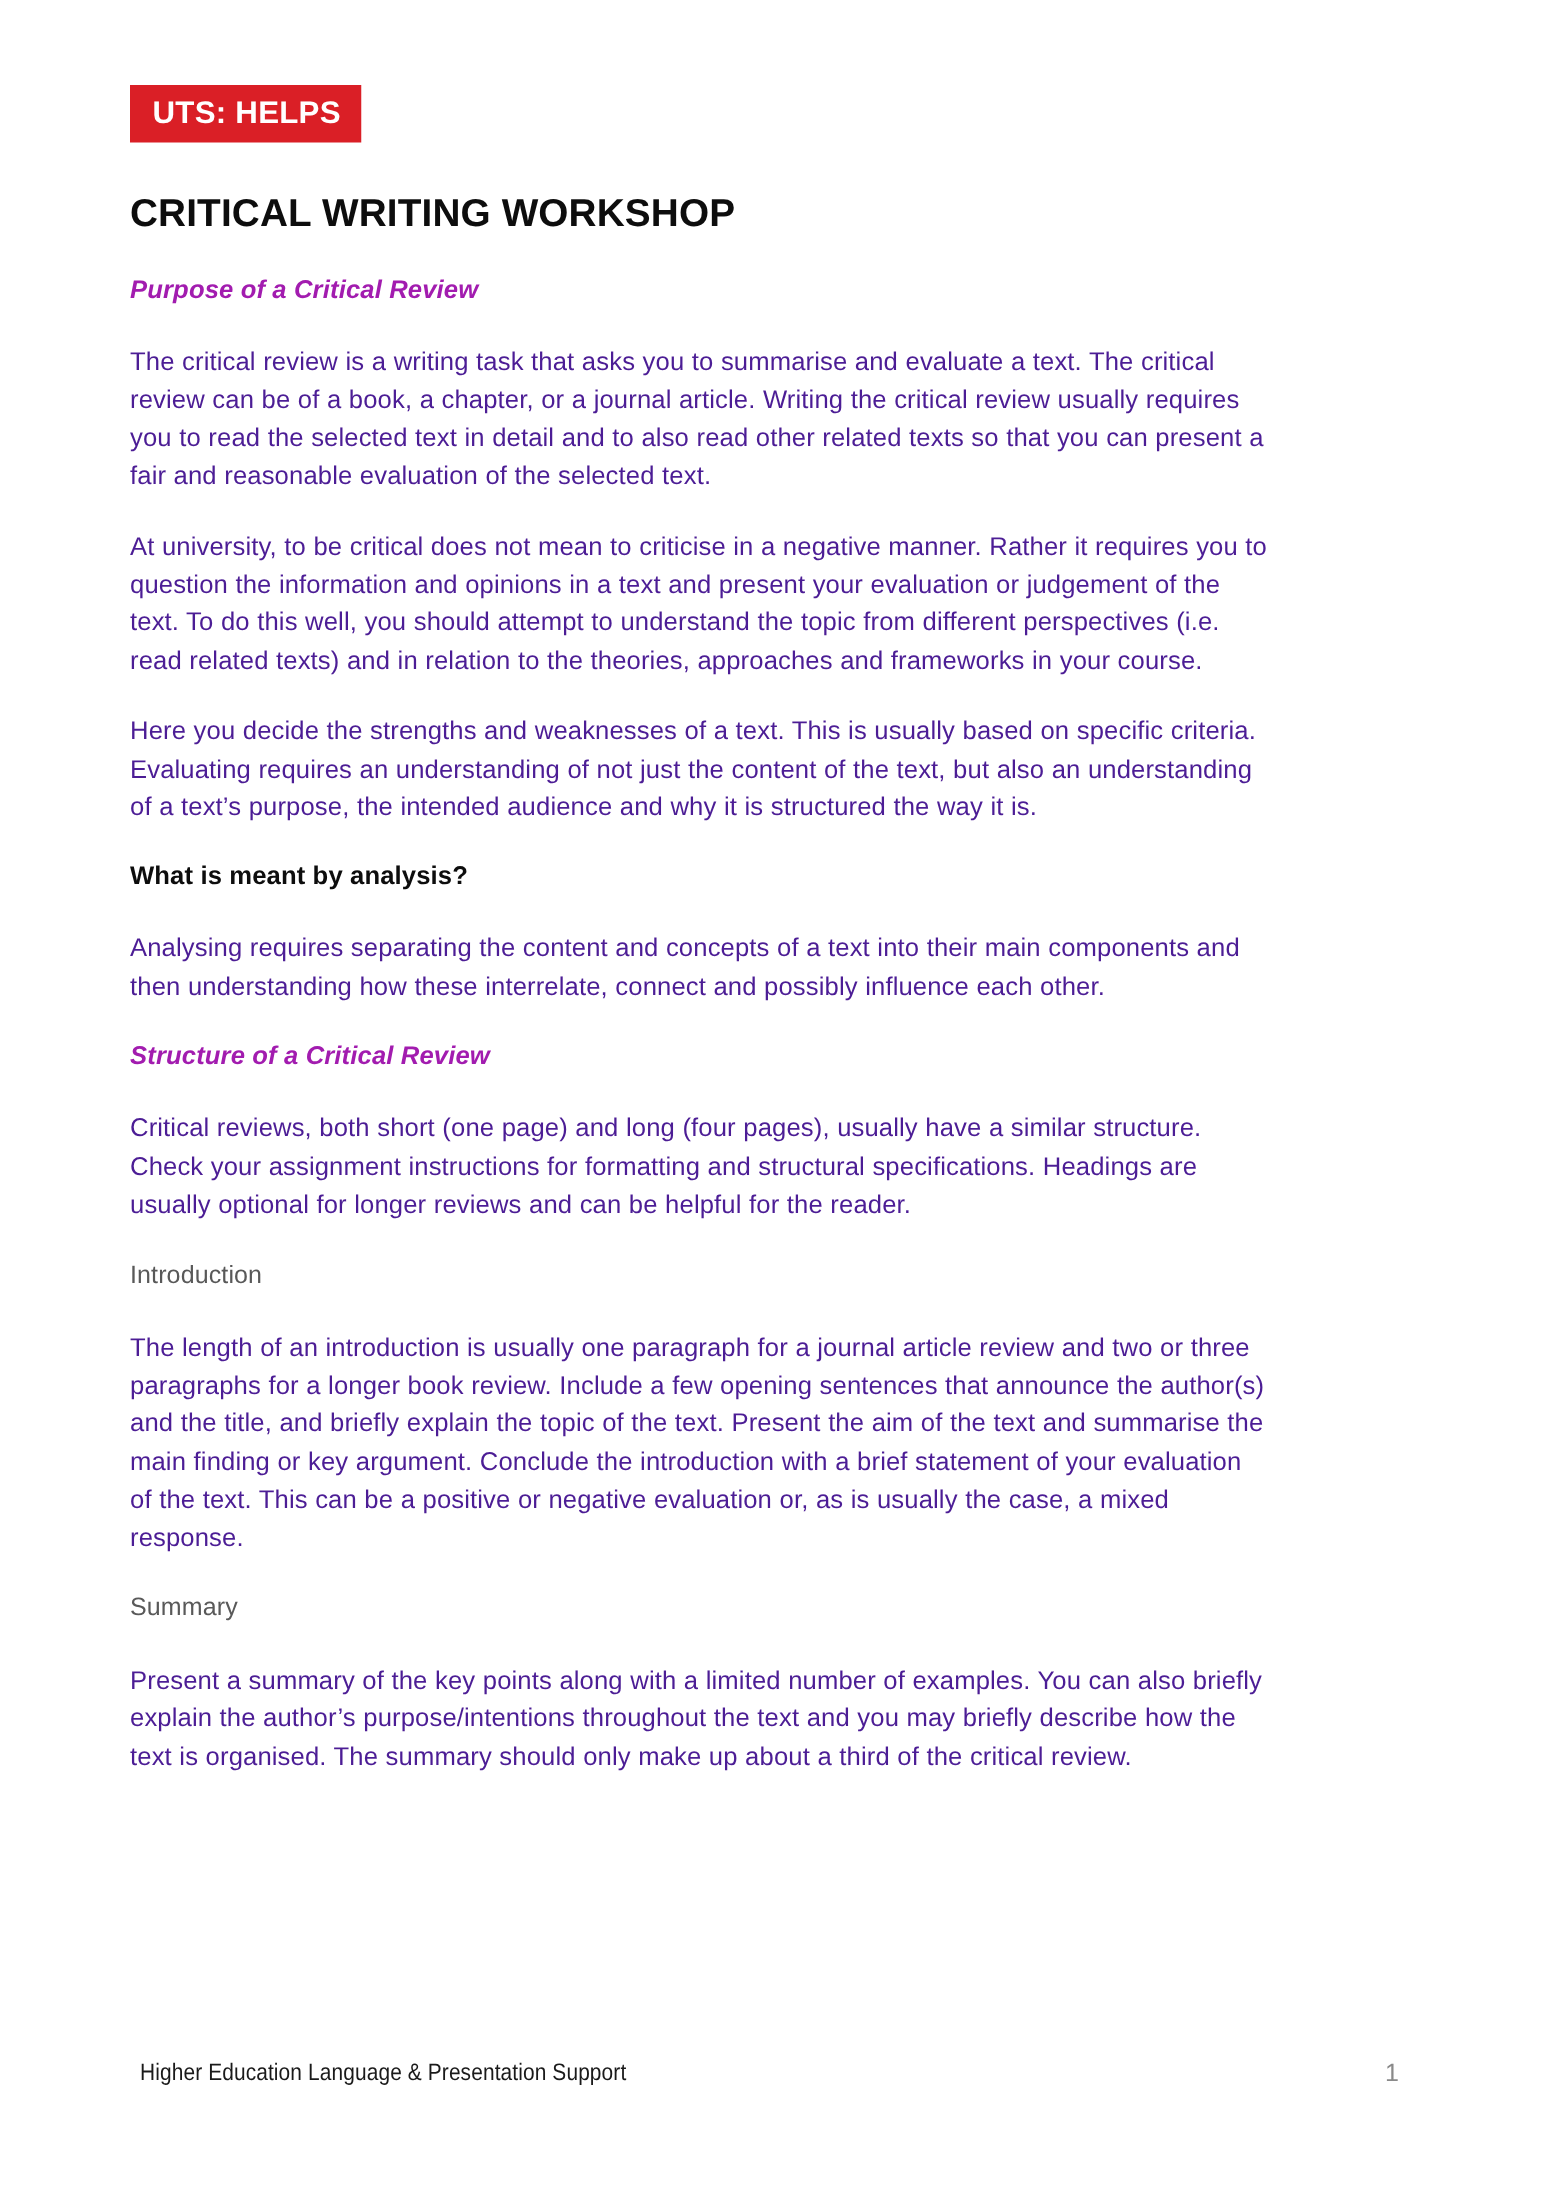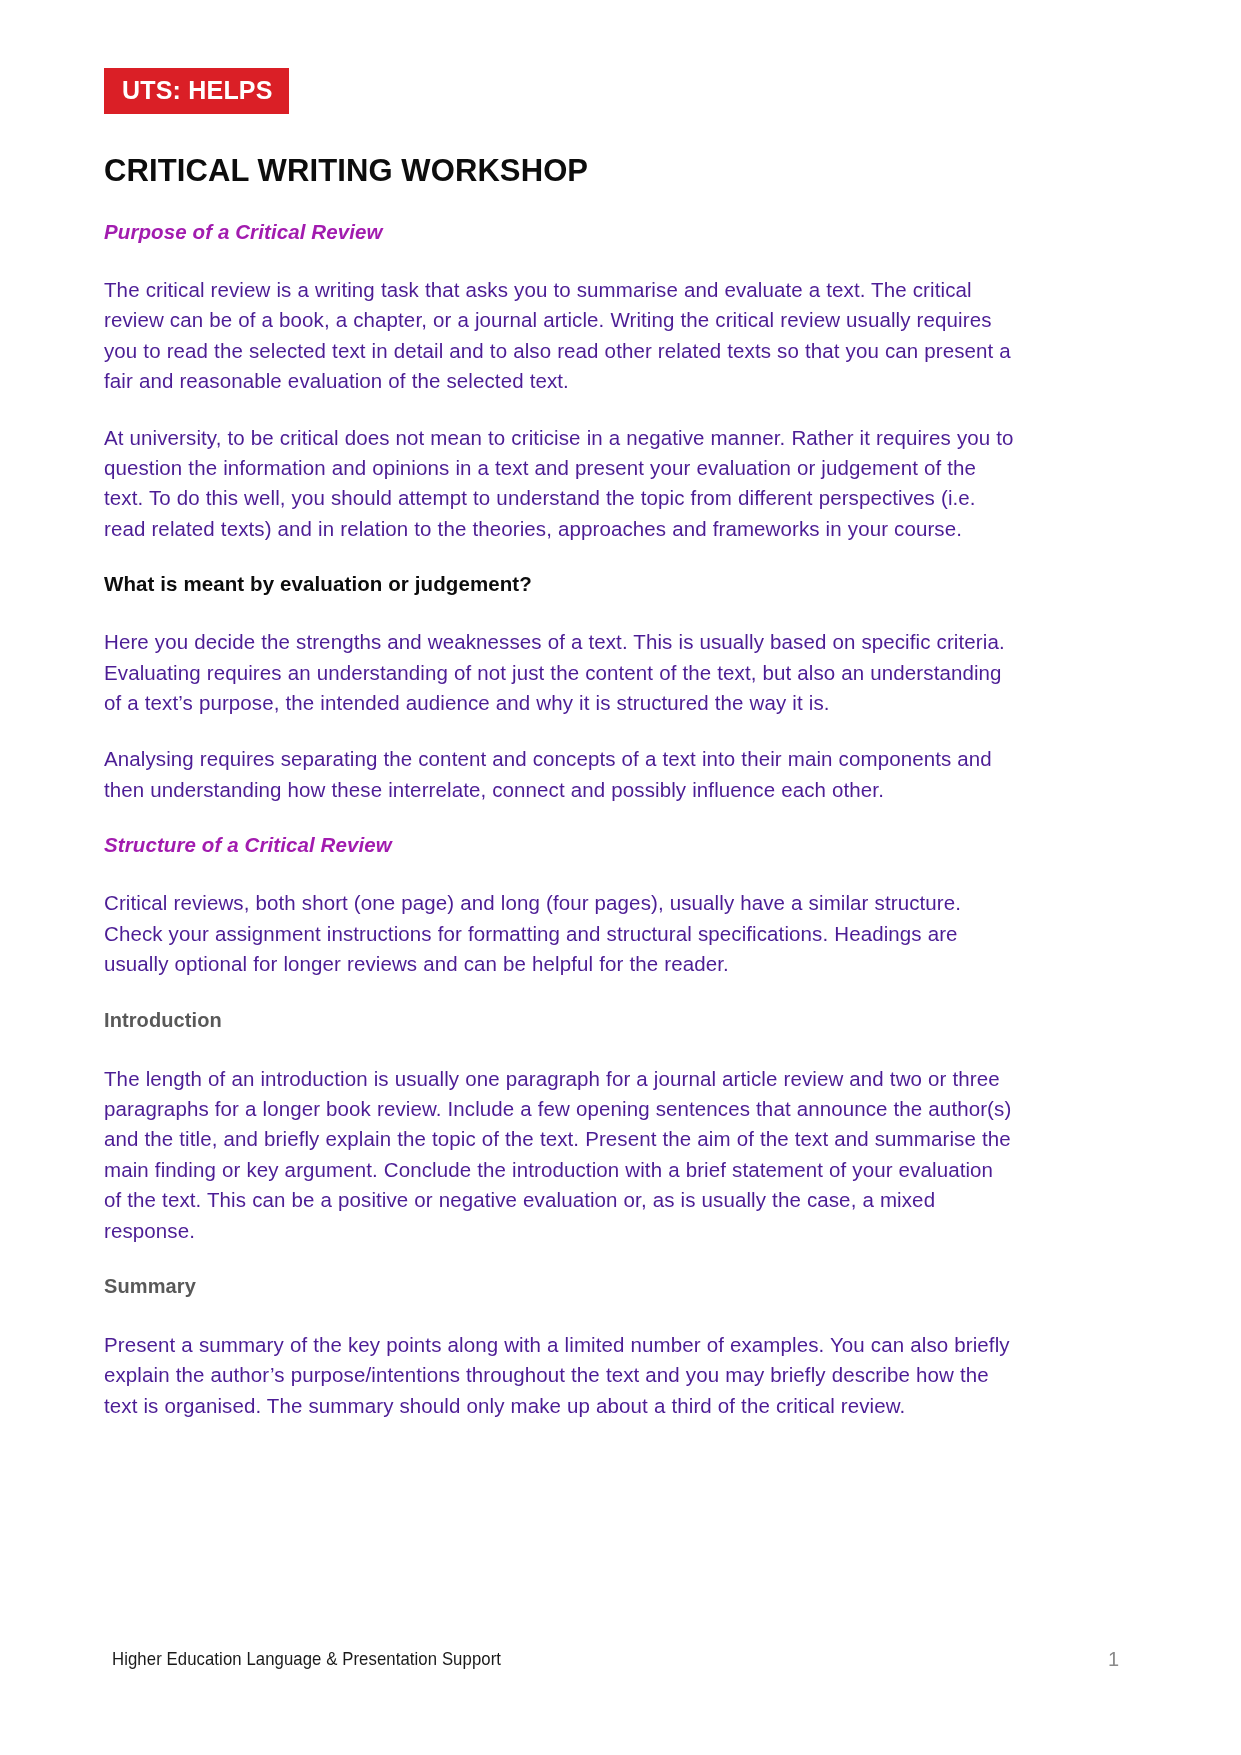--- a/index.html
+++ b/index.html
@@ -86,21 +86,21 @@
     font-weight: bold;
     font-style: normal;
     color: #0d0d0d;
     margin: 0 0 29px 0;
     line-height: 28px;
     letter-spacing: 0.005em;
   }
 
   h3.heading-gray {
     font-size: 20px;
-    font-weight: bold;
+    font-weight: normal;
     color: #5a5a5a;
     margin: 0 0 30px 0;
     line-height: 28px;
     letter-spacing: 0.005em;
   }
 
   
   .footer {
     position: absolute;
     left: 0;
@@ -141,23 +141,23 @@
 
   <h1 class="doc-title">CRITICAL WRITING WORKSHOP</h1>
 
   <div class="flow">
 
     <h2 class="heading-italic">Purpose of a Critical Review</h2>
     <p class="body-text">The critical review is a writing task that asks you to summarise and evaluate a text. The critical review can be of a book, a chapter, or a journal article. Writing the critical review usually requires you to read the selected text in detail and to also read other related texts so that you can present a fair and reasonable evaluation of the selected text.</p>
 
     <p class="body-text">At university, to be critical does not mean to criticise in a negative manner. Rather it requires you to question the information and opinions in a text and present your evaluation or judgement of the text. To do this well, you should attempt to understand the topic from different perspectives (i.e. read related texts) and in relation to the theories, approaches and frameworks in your course.</p>
 
-    <h2 class="heading-bold">What is meant by evaluation or judgement?</h2>
     <p class="body-text">Here you decide the strengths and weaknesses of a text. This is usually based on specific criteria. Evaluating requires an understanding of not just the content of the text, but also an understanding of a text’s purpose, the intended audience and why it is structured the way it is.</p>
 
+    <h2 class="heading-bold">What is meant by analysis?</h2>
     <p class="body-text">Analysing requires separating the content and concepts of a text into their main components and then understanding how these interrelate, connect and possibly influence each other.</p>
 
     <h2 class="heading-italic">Structure of a Critical Review</h2>
     <p class="body-text">Critical reviews, both short (one page) and long (four pages), usually have a similar structure. Check your assignment instructions for formatting and structural specifications. Headings are usually optional for longer reviews and can be helpful for the reader.</p>
 
     <h3 class="heading-gray" style="color: rgb(89, 89, 89);">Introduction</h3>
     <p class="body-text">The length of an introduction is usually one paragraph for a journal article review and two or three paragraphs for a longer book review. Include a few opening sentences that announce the author(s) and the title, and briefly explain the topic of the text. Present the aim of the text and summarise the main finding or key argument. Conclude the introduction with a brief statement of your evaluation of the text. This can be a positive or negative evaluation or, as is usually the case, a mixed response.</p>
 
     <h3 class="heading-gray" style="color: rgb(89, 89, 89);">Summary</h3>
     <p class="body-text">Present a summary of the key points along with a limited number of examples. You can also briefly explain the author’s purpose/intentions throughout the text and you may briefly describe how the text is organised. The summary should only make up about a third of the critical review.</p>

